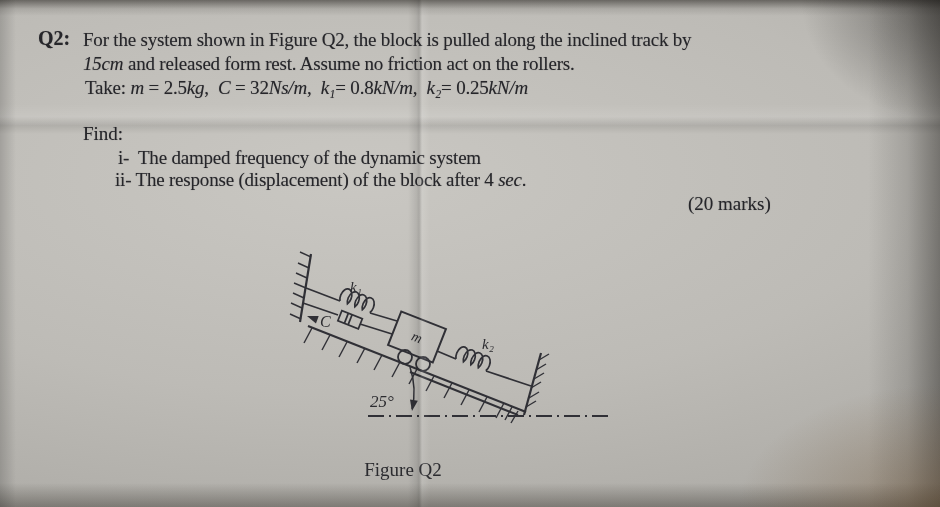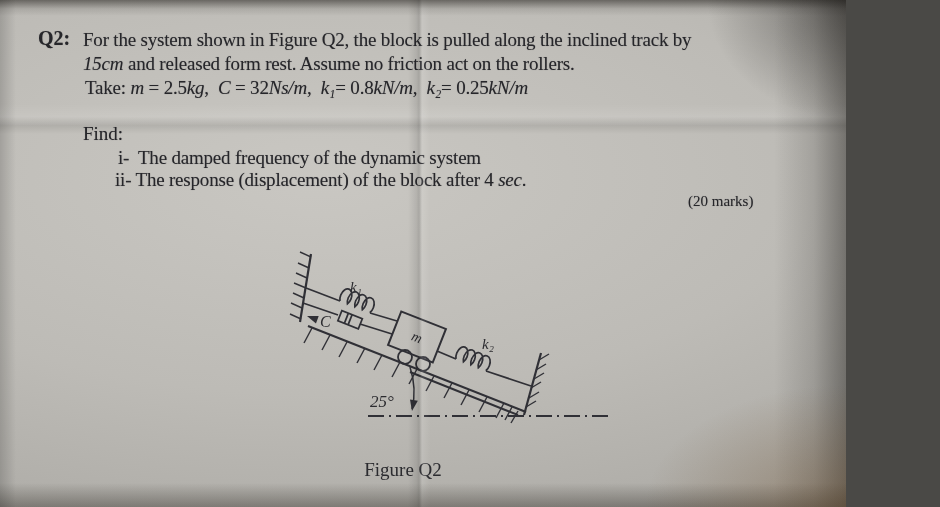--- a/index.html
+++ b/index.html
@@ -1,17 +1,17 @@
 <!DOCTYPE html>
 <html><head>
 <meta charset="utf-8">
 <style>
   html,body{margin:0;padding:0;background:#4a4946;}
   .photo{
-    position:relative;width:846px;height:507px;overflow:hidden;
+    position:relative;width:940px;height:507px;overflow:hidden;
     font-family:"Liberation Serif", serif;
     background:radial-gradient(130% 95% at 38% 35%, #c9c7c2 0%, #bdbbb6 45%, #b0aea9 72%, #a3a19c 100%);
   }
   .ov{position:absolute;pointer-events:none;}
   .ov-top{left:0;top:0;width:940px;height:16px;
     background:linear-gradient(180deg, rgba(35,32,28,.55), rgba(35,32,28,.12) 55%, rgba(0,0,0,0) 100%);}
   .ov-topright{right:0;top:0;width:320px;height:170px;
     background:radial-gradient(62% 100% at 100% 0%, rgba(20,18,16,.45), rgba(0,0,0,0) 70%);}
   .ov-right{right:0;top:0;width:72px;height:507px;
     background:linear-gradient(90deg, rgba(30,28,25,0) 0%, rgba(30,28,25,.16) 55%, rgba(30,28,25,.45) 100%);}
@@ -26,21 +26,21 @@
   .ov-fold-h{left:0;top:104px;width:940px;height:30px;
     background:linear-gradient(180deg, rgba(0,0,0,0) 0%, rgba(255,255,255,.10) 42%, rgba(0,0,0,.09) 72%, rgba(0,0,0,0) 100%);}
   .txt{position:absolute;color:#26262a;white-space:pre;text-shadow:0 0 1px rgba(38,38,42,.35);}
   .qnum{left:38px;top:27px;font-size:20px;font-weight:bold;}
   .l1{left:83px;top:29px;font-size:19px;letter-spacing:-0.2px;}
   .l2{left:83px;top:53px;font-size:19px;letter-spacing:-0.2px;}
   .l3{left:85px;top:77px;font-size:19px;letter-spacing:-0.2px;}
   .find{left:83px;top:123px;font-size:19px;}
   .item-i{left:118px;top:147px;font-size:19px;letter-spacing:-0.2px;}
   .item-ii{left:115px;top:169px;font-size:19px;letter-spacing:-0.2px;}
-  .marks{left:688px;top:193px;font-size:15px;}
+  .marks{left:688px;top:193px;font-size:19px;}
   .fig{position:absolute;left:260px;top:245px;}
   .fig line,.fig path,.fig rect,.fig circle{stroke:#303036;fill:none;}
   .fig text{fill:#2b2b2f;font-family:"Liberation Serif", serif;}
   .fig .it{font-style:italic;}
   .fig .arr{fill:#303036;stroke:none;}
 </style>
 </head>
 <body>
 
 <div class="photo">

